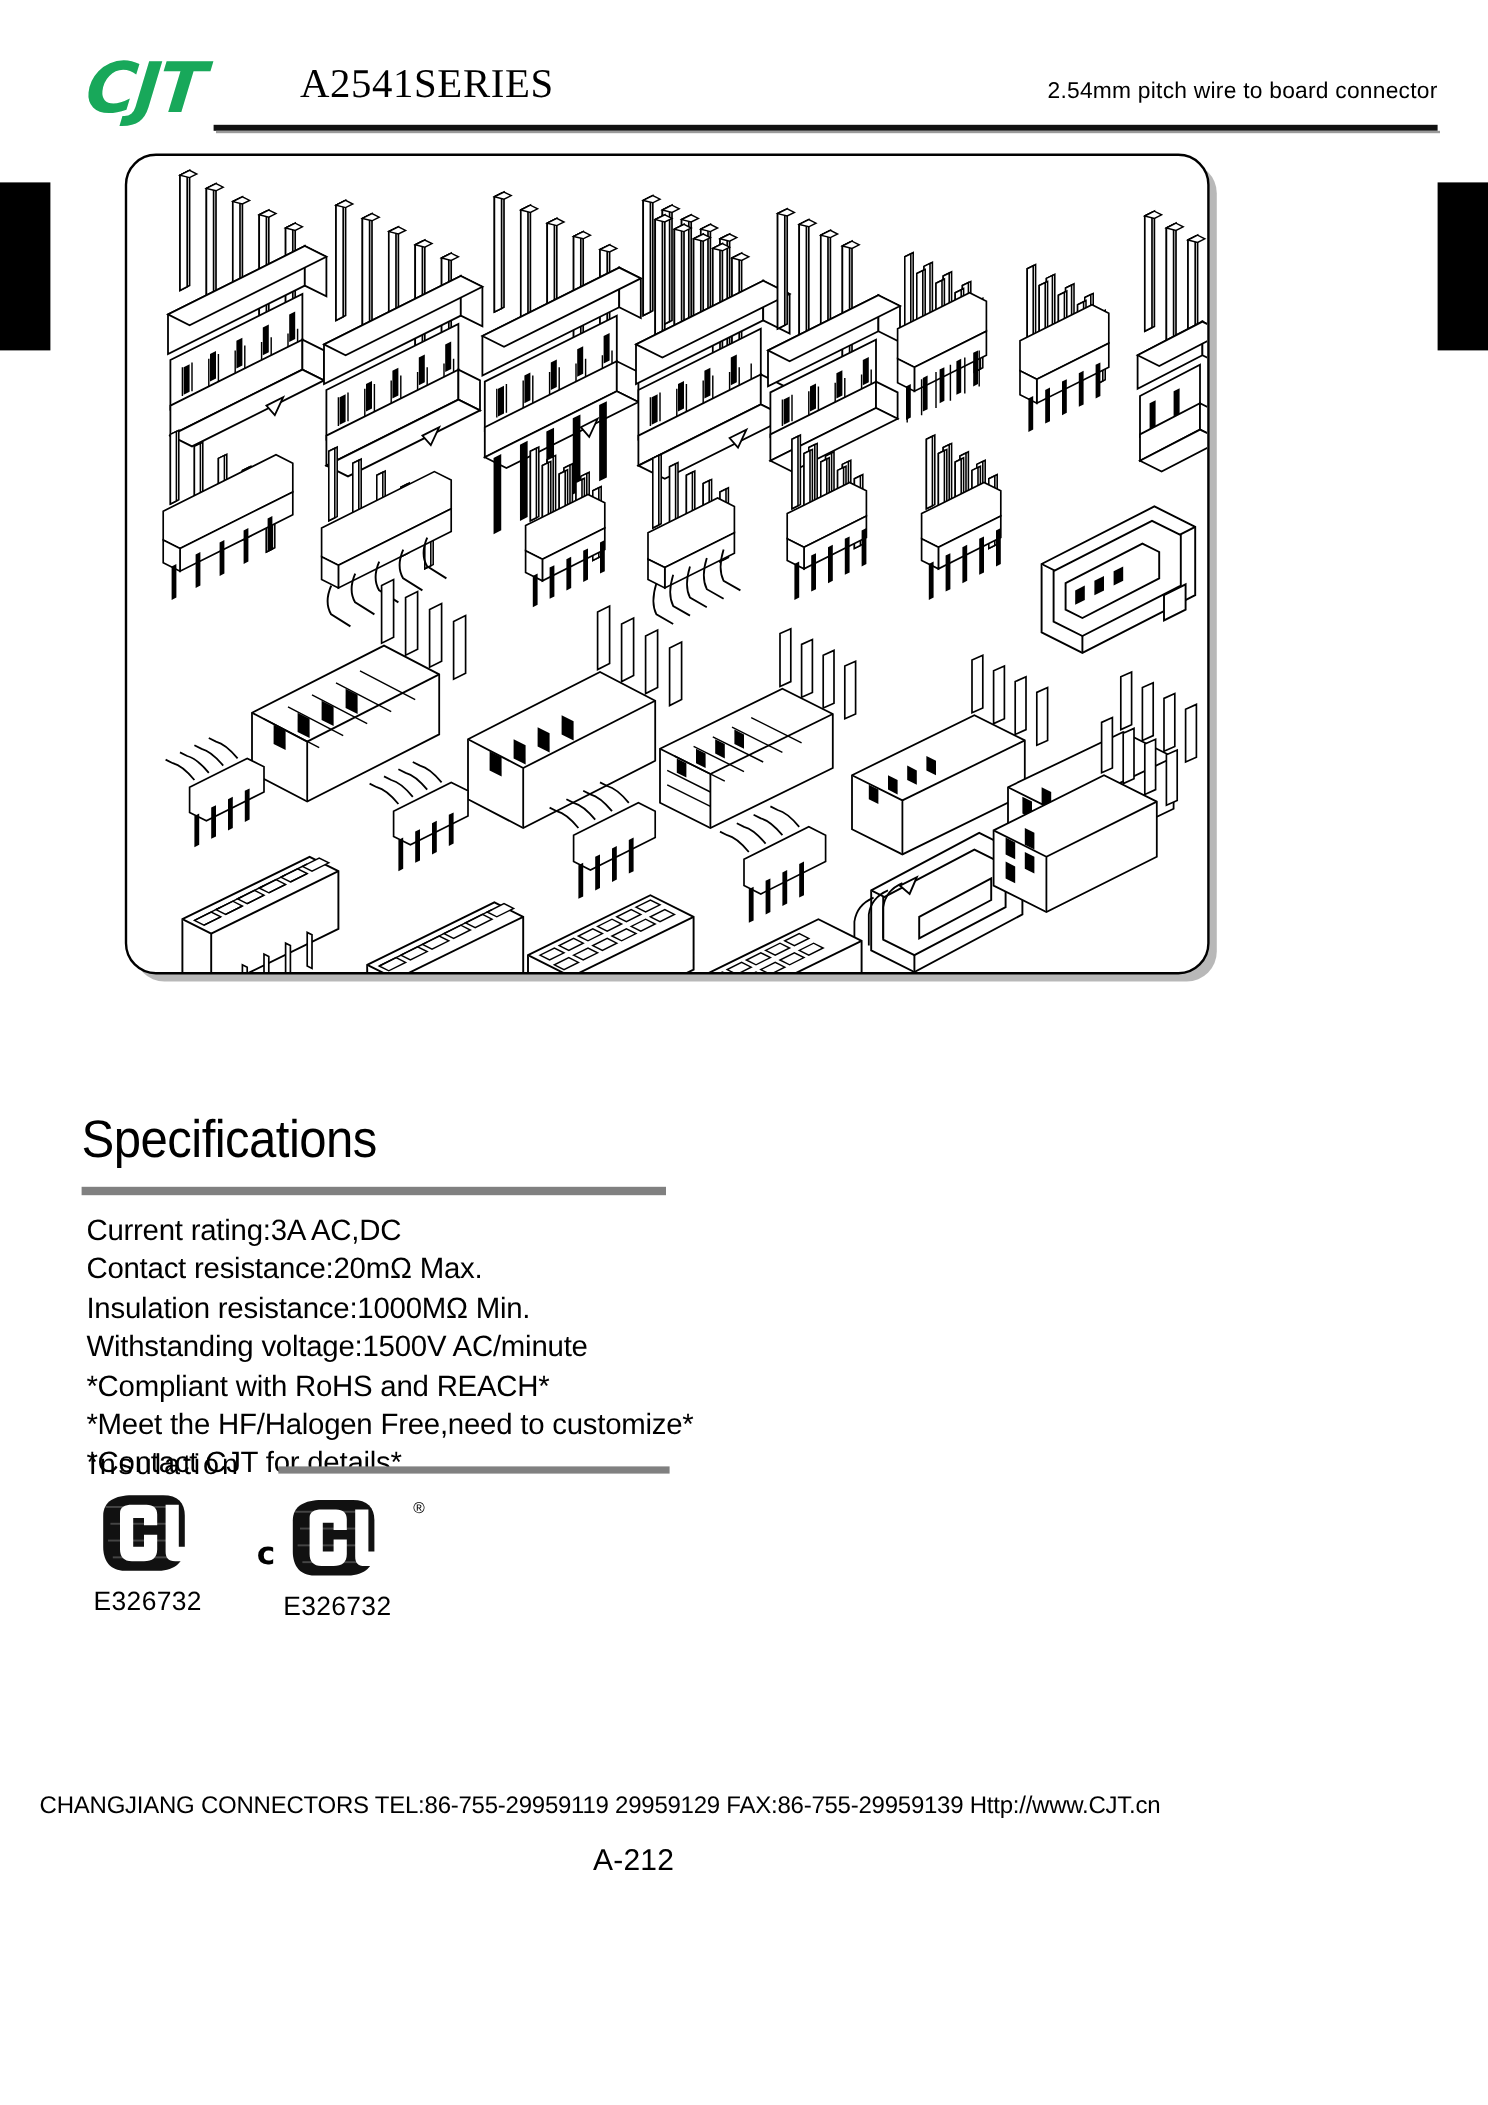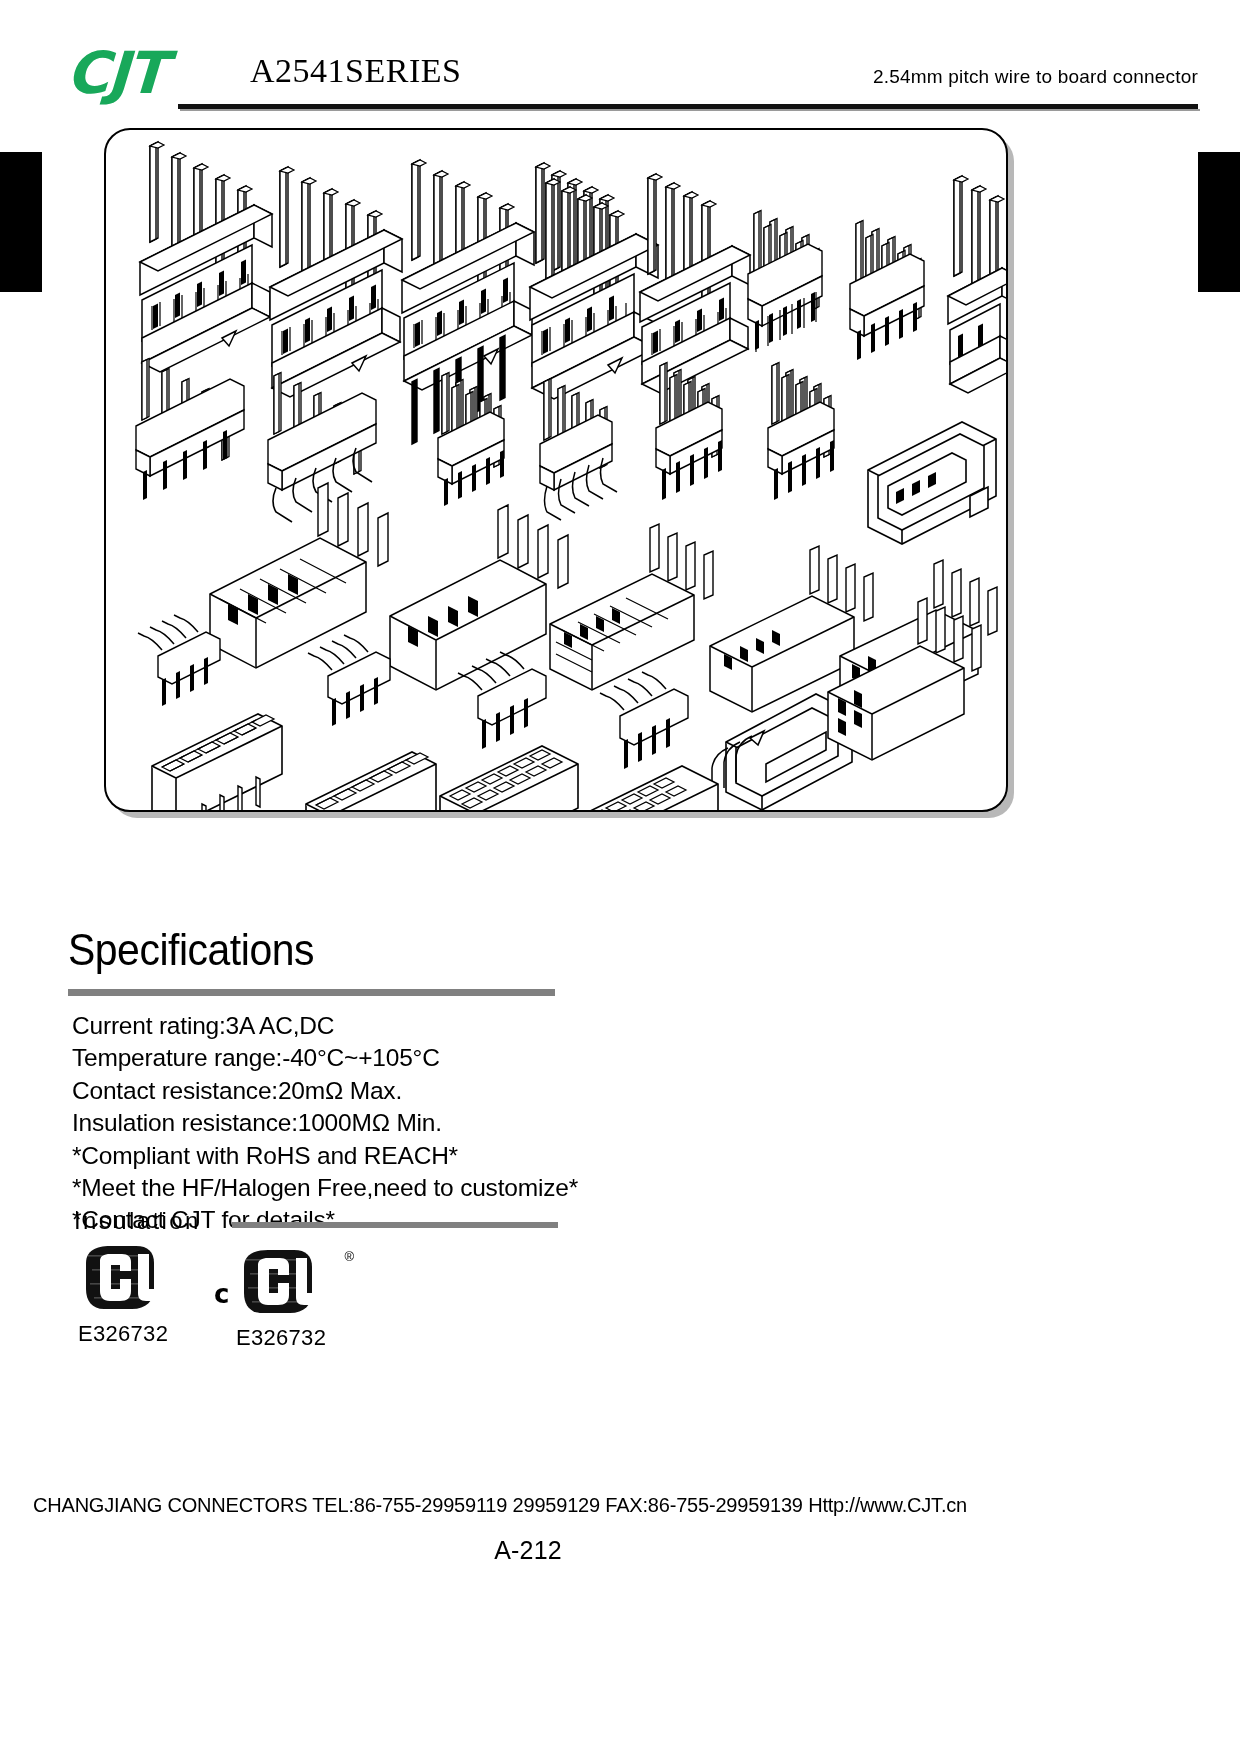--- a/index.html
+++ b/index.html
@@ -846,23 +846,23 @@
           </g>
         </g>
       </g>
     </svg>
   </div>
 
   <div class="spec-heading">Specifications</div>
   <div class="spec-rule"></div>
   <div class="spec-list">
     <div>Current rating:3A AC,DC</div>
-    <div>Temperature range:-40°C~+105°C</div>
     <div>Contact resistance:20mΩ Max.</div>
     <div>Insulation resistance:1000MΩ Min.</div>
+    <div>Withstanding voltage:1500V AC/minute</div>
     <div>*Compliant with RoHS and REACH*</div>
     <div>*Meet the HF/Halogen Free,need to customize*</div>
     <div>*Contact CJT for details*</div>
   </div>
 
   <div class="std-heading">Insulation</div>
   <div class="std-rule"></div>
 
   <div class="marks">
 

